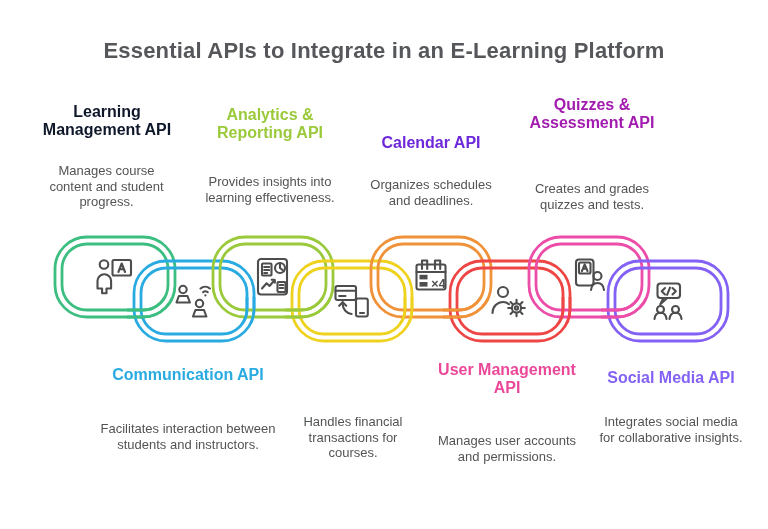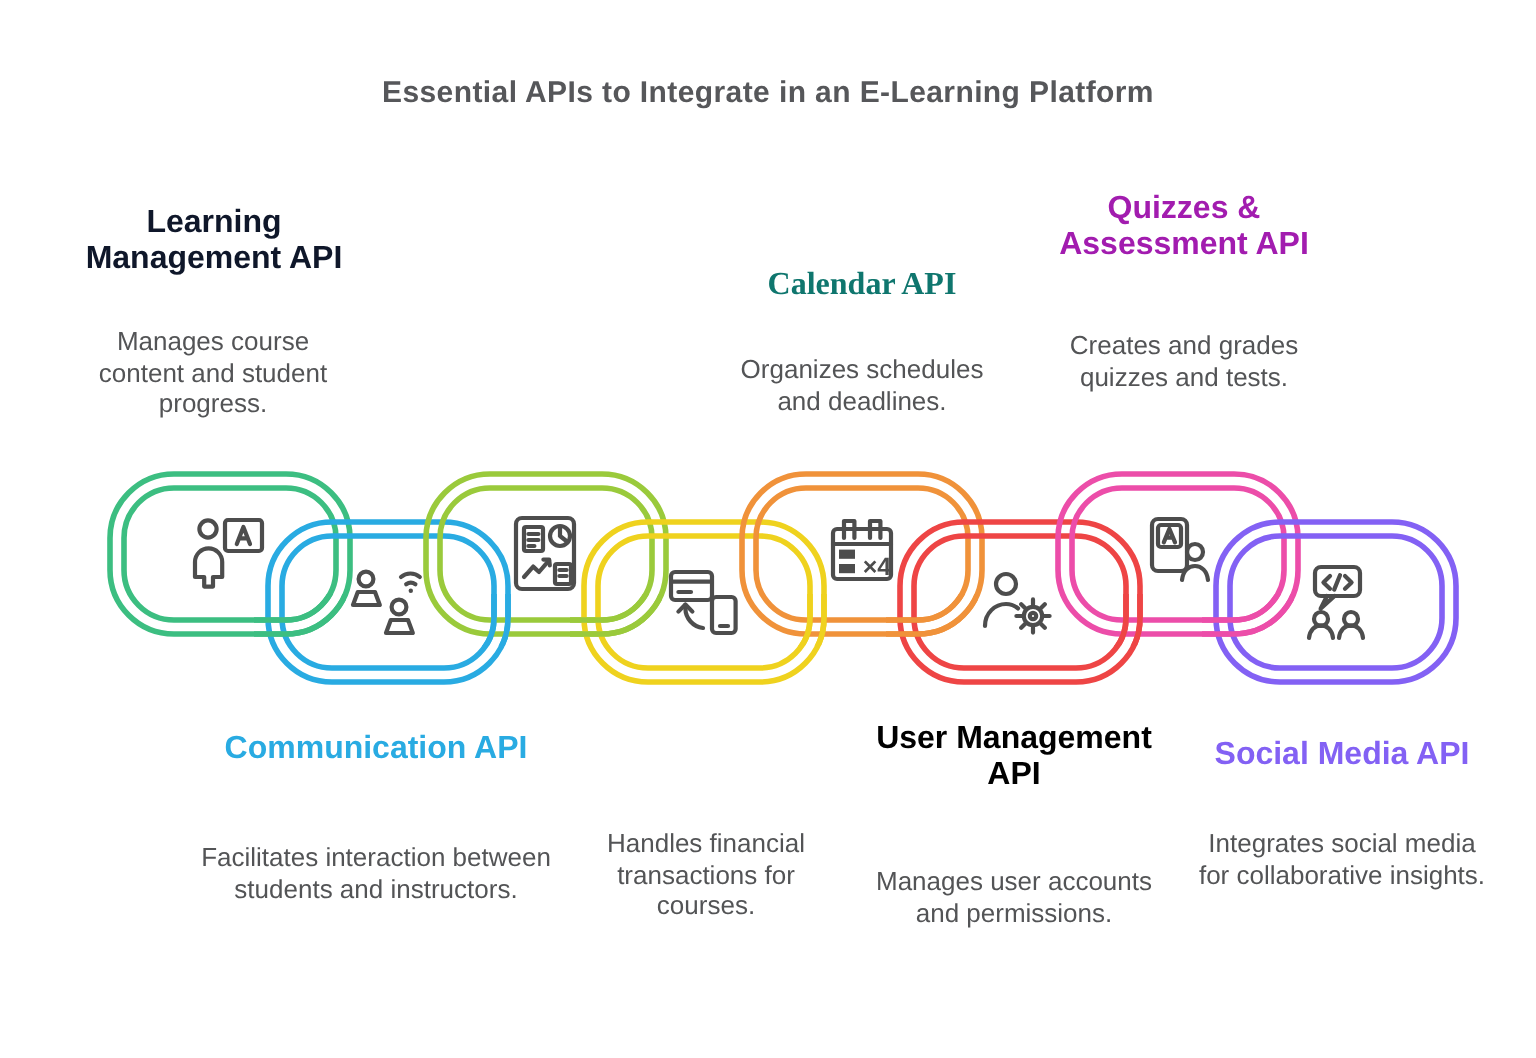--- a/index.html
+++ b/index.html
@@ -2,37 +2,37 @@
 <html><head>
 <meta charset="utf-8">
 <style>
   html,body{margin:0;padding:0;background:#fff;}
   .canvas{
     position:relative;width:768px;height:529px;background:#ffffff;overflow:hidden;
     font-family:"Liberation Sans",sans-serif;
   }
   .main-title{
     position:absolute;left:0;top:38px;width:768px;text-align:center;
-    font-size:15px;font-weight:bold;color:#56575a;letter-spacing:.2px;
+    font-size:22px;font-weight:bold;color:#56575a;letter-spacing:.2px;
   }
   .api-title{
     position:absolute;text-align:center;font-size:16px;font-weight:bold;line-height:17.5px;
   }
   .api-desc{
     position:absolute;text-align:center;font-size:13px;line-height:15.5px;color:#535456;
   }
   
   .c1t{left:37px;top:103px;width:140px}
   .c1d{left:44px;top:163px;width:125px}
   .c2t{left:200px;top:106px;width:140px}
   .c2d{left:195px;top:174px;width:150px}
   .c3t{left:361px;top:134px;width:140px}
   .c3d{left:366px;top:177px;width:130px}
   .c4t{left:517px;top:96px;width:150px}
-  .c4d{left:527px;top:165px;width:130px}
+  .c4d{left:527px;top:181px;width:130px}
   
   .b1t{left:93px;top:366px;width:190px}
   .b1d{left:90px;top:421px;width:196px}
   .b2t{left:293px;top:369px;width:120px}
   .b2d{left:296px;top:414px;width:114px}
   .b3t{left:432px;top:361px;width:150px}
   .b3d{left:434px;top:433px;width:146px}
   .b4t{left:586px;top:369px;width:170px}
   .b4d{left:596px;top:414px;width:150px}
   svg.chain{position:absolute;left:0;top:0;}
@@ -40,33 +40,35 @@
 </head>
 <body>
 
 <div class="canvas">
 
   <div class="main-title">Essential APIs to Integrate in an E-Learning Platform</div>
 
   <div class="api-title c1t" style="color: #0f172a;">Learning Management API</div>
   <div class="api-desc  c1d">Manages course content and student progress.</div>
 
-
-  <div class="api-title c3t" style="color: #0f766e; font-family: Liberation Serif, serif;">Calendar API</div>
+  <div class="api-title c2t" style="color: rgb(154, 202, 59);">Analytics &amp; Reporting API</div>
+  <div class="api-desc  c2d">Provides insights into learning effectiveness.</div>
+
+  <div class="api-title c3t" style="color: #6d28d9;">Calendar API</div>
   <div class="api-desc  c3d">Organizes schedules and deadlines.</div>
 
   <div class="api-title c4t" style="color: #a21caf;">Quizzes &amp; Assessment API</div>
   <div class="api-desc  c4d">Creates and grades quizzes and tests.</div>
 
   <div class="api-title b1t" style="color: rgb(41, 171, 226);">Communication API</div>
   <div class="api-desc  b1d">Facilitates interaction between students and instructors.</div>
 
   <div class="api-desc  b2d">Handles financial transactions for courses.</div>
 
-  <div class="api-title b3t" style="color: #000000;">User Management API</div>
+  <div class="api-title b3t" style="color: #ec4899;">User Management API</div>
   <div class="api-desc  b3d">Manages user accounts and permissions.</div>
 
   <div class="api-title b4t" style="color: rgb(131, 97, 244);">Social Media API</div>
   <div class="api-desc  b4d">Integrates social media for collaborative insights.</div>
 
   <svg class="chain" width="768" height="529" viewBox="0 0 768 529">
       <g>
         <rect x="55" y="237" width="120" height="80" rx="32" fill="none" stroke="#3cbe81" stroke-width="2.8"></rect>
         <rect x="62" y="244" width="106" height="66" rx="25" fill="none" stroke="#3cbe81" stroke-width="2.8"></rect>
       </g>

